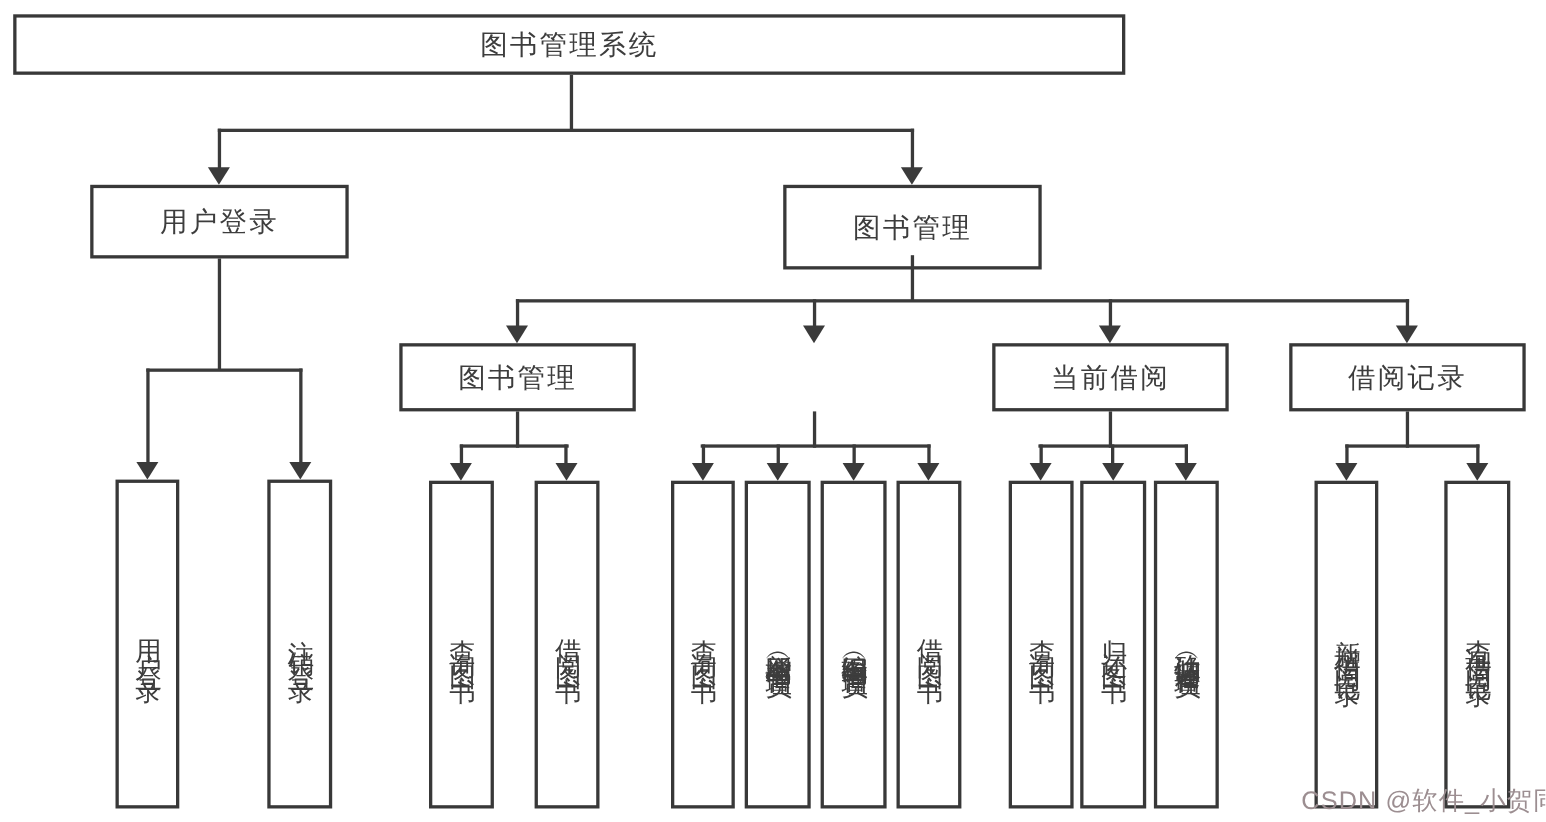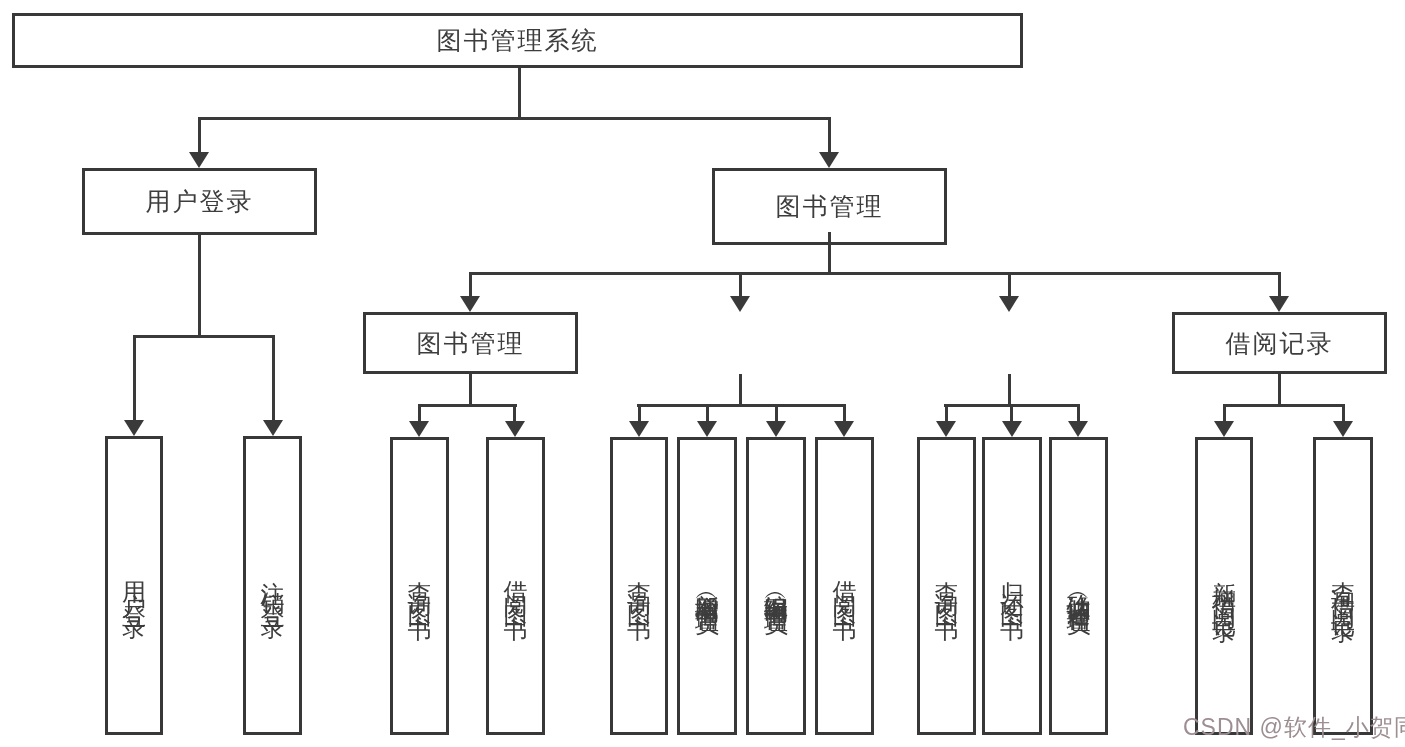--- a/index.html
+++ b/index.html
@@ -72,20 +72,23 @@
   <div class="ln" style="left:739px;  top:272px; width:3px;   height:25px;"></div>
   <div class="ln" style="left:1008px; top:272px; width:3px;   height:25px;"></div>
   <div class="ln" style="left:1278px; top:272px; width:3px;   height:25px;"></div>
   <div class="arr" style="left:460px;  top:296px;"></div>
   <div class="arr" style="left:730px;  top:296px;"></div>
   <div class="arr" style="left:999px;  top:296px;"></div>
   <div class="arr" style="left:1269px; top:296px;"></div>
 
   <div class="box" style="left:363px; top:312px; width:215px; height:62px;">
     <span>图书管理</span>
+  </div>
+  <div class="box" style="left:902px; top:312px; width:215px; height:62px;">
+    <span>当前借阅</span>
   </div>
   <div class="box" style="left:1172px; top:312px; width:215px; height:62px;">
     <span>借阅记录</span>
   </div>
 
   <div class="ln" style="left:469px; top:374px; width:3px;  height:33px;"></div>
   <div class="ln" style="left:418px; top:404px; width:99px; height:3px;"></div>
   <div class="ln" style="left:418px; top:404px; width:3px;  height:18px;"></div>
   <div class="ln" style="left:513px; top:404px; width:3px;  height:18px;"></div>
   <div class="arr" style="left:409px; top:421px;"></div>

